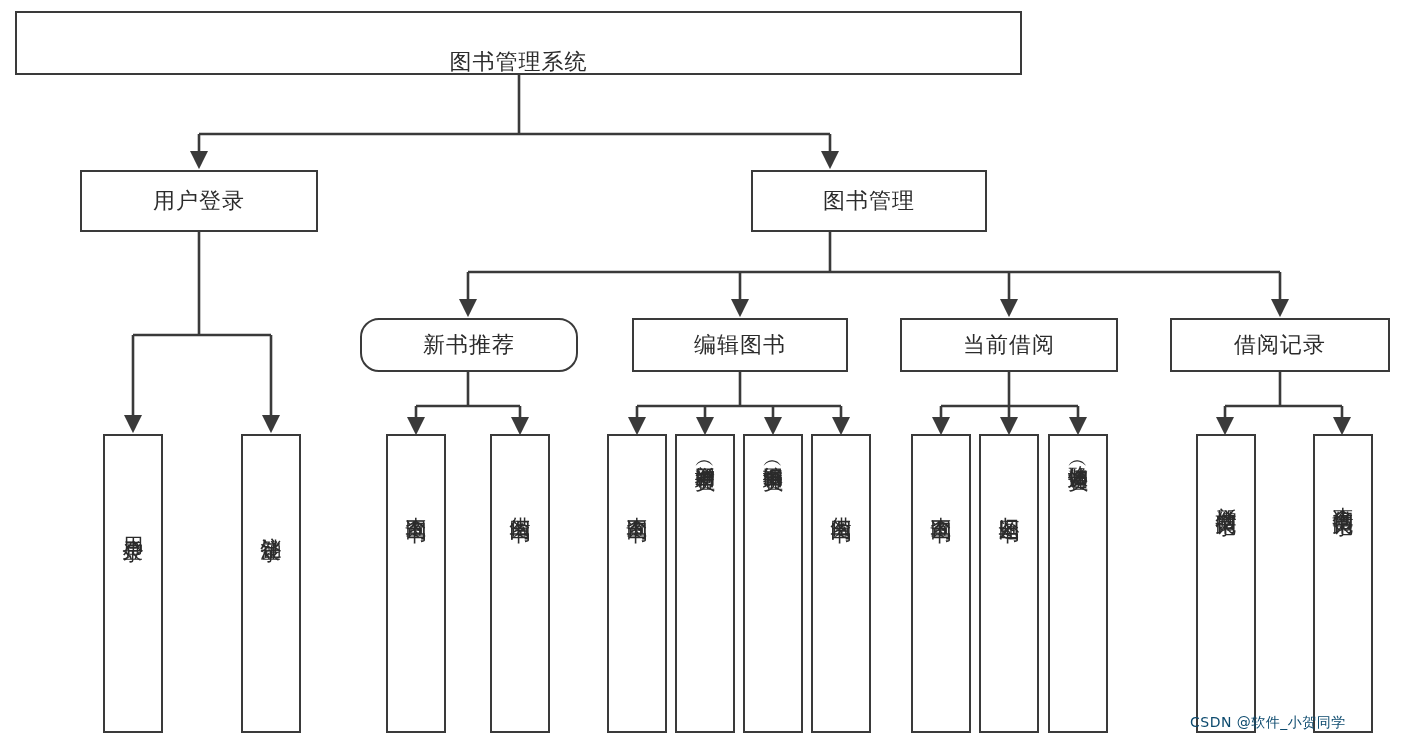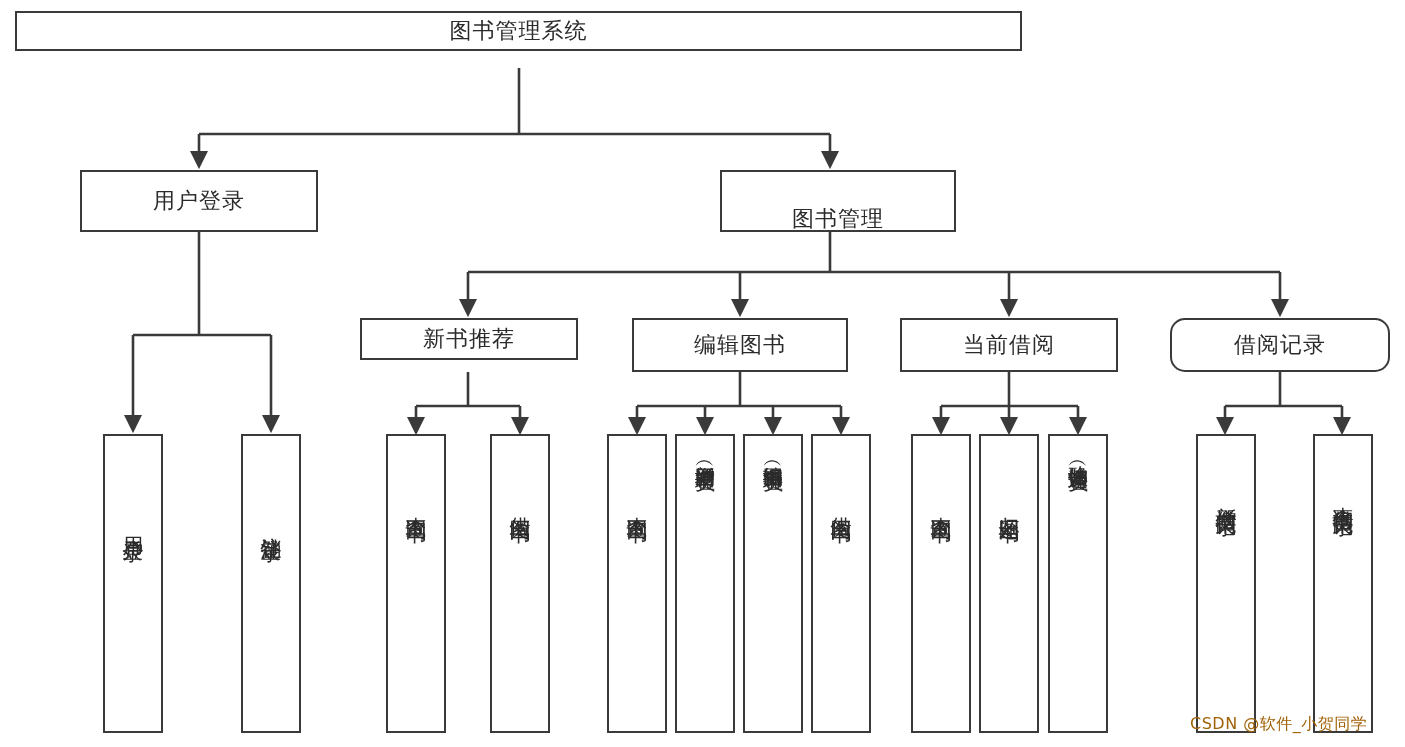--- a/index.html
+++ b/index.html
@@ -70,22 +70,22 @@
   .node.vert.mid3 .lbl {
     margin-top: 48px;
   }
   .node.vert.midtop .lbl {
     margin-top: 8px;
   }
   .watermark {
     position: absolute;
     left: 1190px;
     top: 714px;
-    font-size: 16px;
-    color: #a16207;
+    font-size: 14px;
+    color: #0c4a6e;
     white-space: nowrap;
     letter-spacing: 0.5px;
   }
 </style>
 </head>
 <body>
 
 <div id="canvas">
 
   <svg id="wires" viewBox="0 0 1405 747" width="1405" height="747">
@@ -131,41 +131,41 @@
       <path d="M 1009 406 L 1009 426" marker-end="url(#arrow)"></path>
       <path d="M 1078 406 L 1078 426" marker-end="url(#arrow)"></path>
 
       <path d="M 1280 372 L 1280 406"></path>
       <path d="M 1225 406 L 1342 406"></path>
       <path d="M 1225 406 L 1225 426" marker-end="url(#arrow)"></path>
       <path d="M 1342 406 L 1342 426" marker-end="url(#arrow)"></path>
     </g>
   </svg>
 
-  <div class="node horiz" style="left:15px; top:11px; width:1007px; height:40px;">
+  <div class="node horiz" style="left:15px; top:11px; width:1007px; height:64px;align-items:flex-end;">
     <span class="lbl">图书管理系统</span>
   </div>
 
   <div class="node horiz" style="left:80px; top:170px; width:238px; height:62px;">
     <span class="lbl">用户登录</span>
   </div>
-  <div class="node horiz" style="left:720px; top:170px; width:236px; height:62px;align-items:flex-end;">
+  <div class="node horiz" style="left:751px; top:170px; width:236px; height:62px;">
     <span class="lbl">图书管理</span>
   </div>
 
-  <div class="node horiz" style="left:360px; top:318px; width:218px; height:42px;">
+  <div class="node horiz" style="left:360px; top:318px; width:218px; height:54px;border-radius:19px;">
     <span class="lbl">新书推荐</span>
   </div>
   <div class="node horiz" style="left:632px; top:318px; width:216px; height:54px;">
     <span class="lbl">编辑图书</span>
   </div>
   <div class="node horiz" style="left:900px; top:318px; width:218px; height:54px;text-align:center;">
     <span class="lbl">当前借阅</span>
   </div>
-  <div class="node horiz" style="left:1170px; top:318px; width:220px; height:54px;border-radius:15px;">
+  <div class="node horiz" style="left:1170px; top:318px; width:220px; height:54px;">
     <span class="lbl">借阅记录</span>
   </div>
 
   <div class="node vert mid" style="left:103px; top:434px; width:60px; height:299px;">
     <span class="lbl">用户登录</span>
   </div>
   <div class="node vert mid" style="left:241px; top:434px; width:60px; height:299px;">
     <span class="lbl">注销登录</span>
   </div>
 

